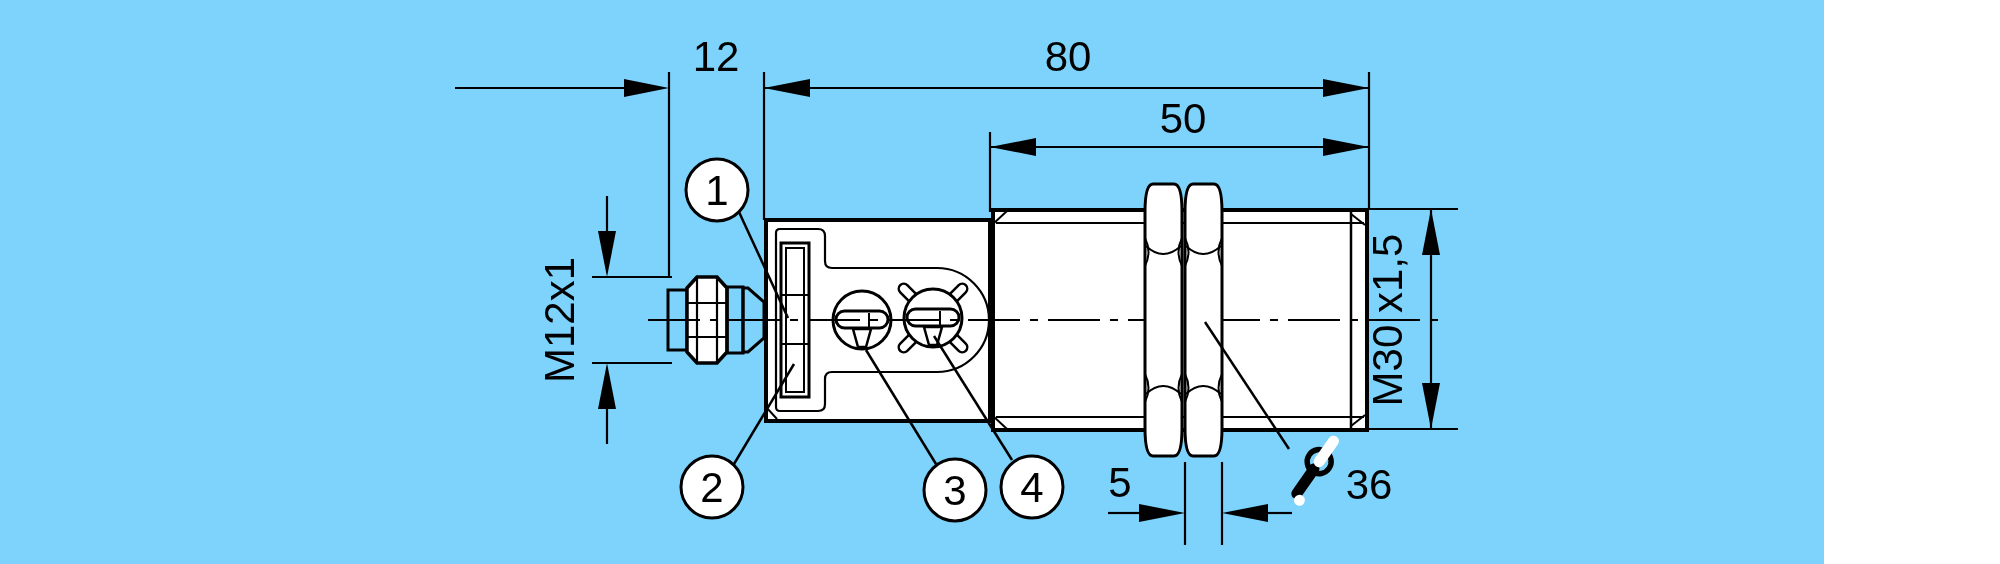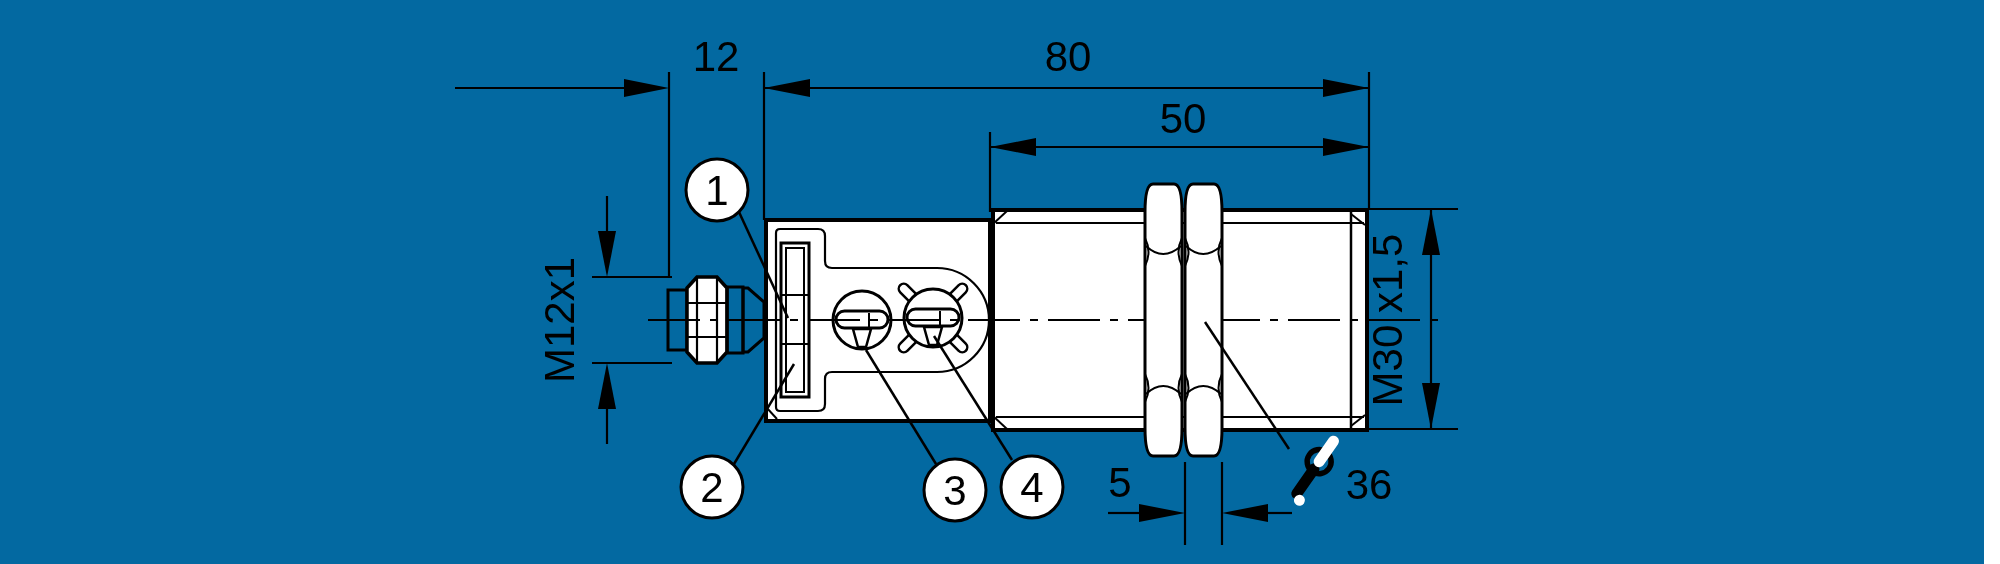--- a/index.html
+++ b/index.html
@@ -1,17 +1,17 @@
 <!DOCTYPE html>
 <html><head>
 <meta charset="utf-8">
 <style>
   html,body{margin:0;padding:0;background:#ffffff;}
   .canvas{
-    position:relative;width:1984px;height:564px;background:#0369a1;
+    position:relative;width:1824px;height:564px;background:#7dd3fc;
     font-family:"Liberation Sans", sans-serif;
   }
   svg{display:block;}
   text{
     font-family:"Liberation Sans", sans-serif;
     fill:#000;
   }
   .dim-label{font-size:42px;}
   .callout-num{font-size:42px;}
 </style>

